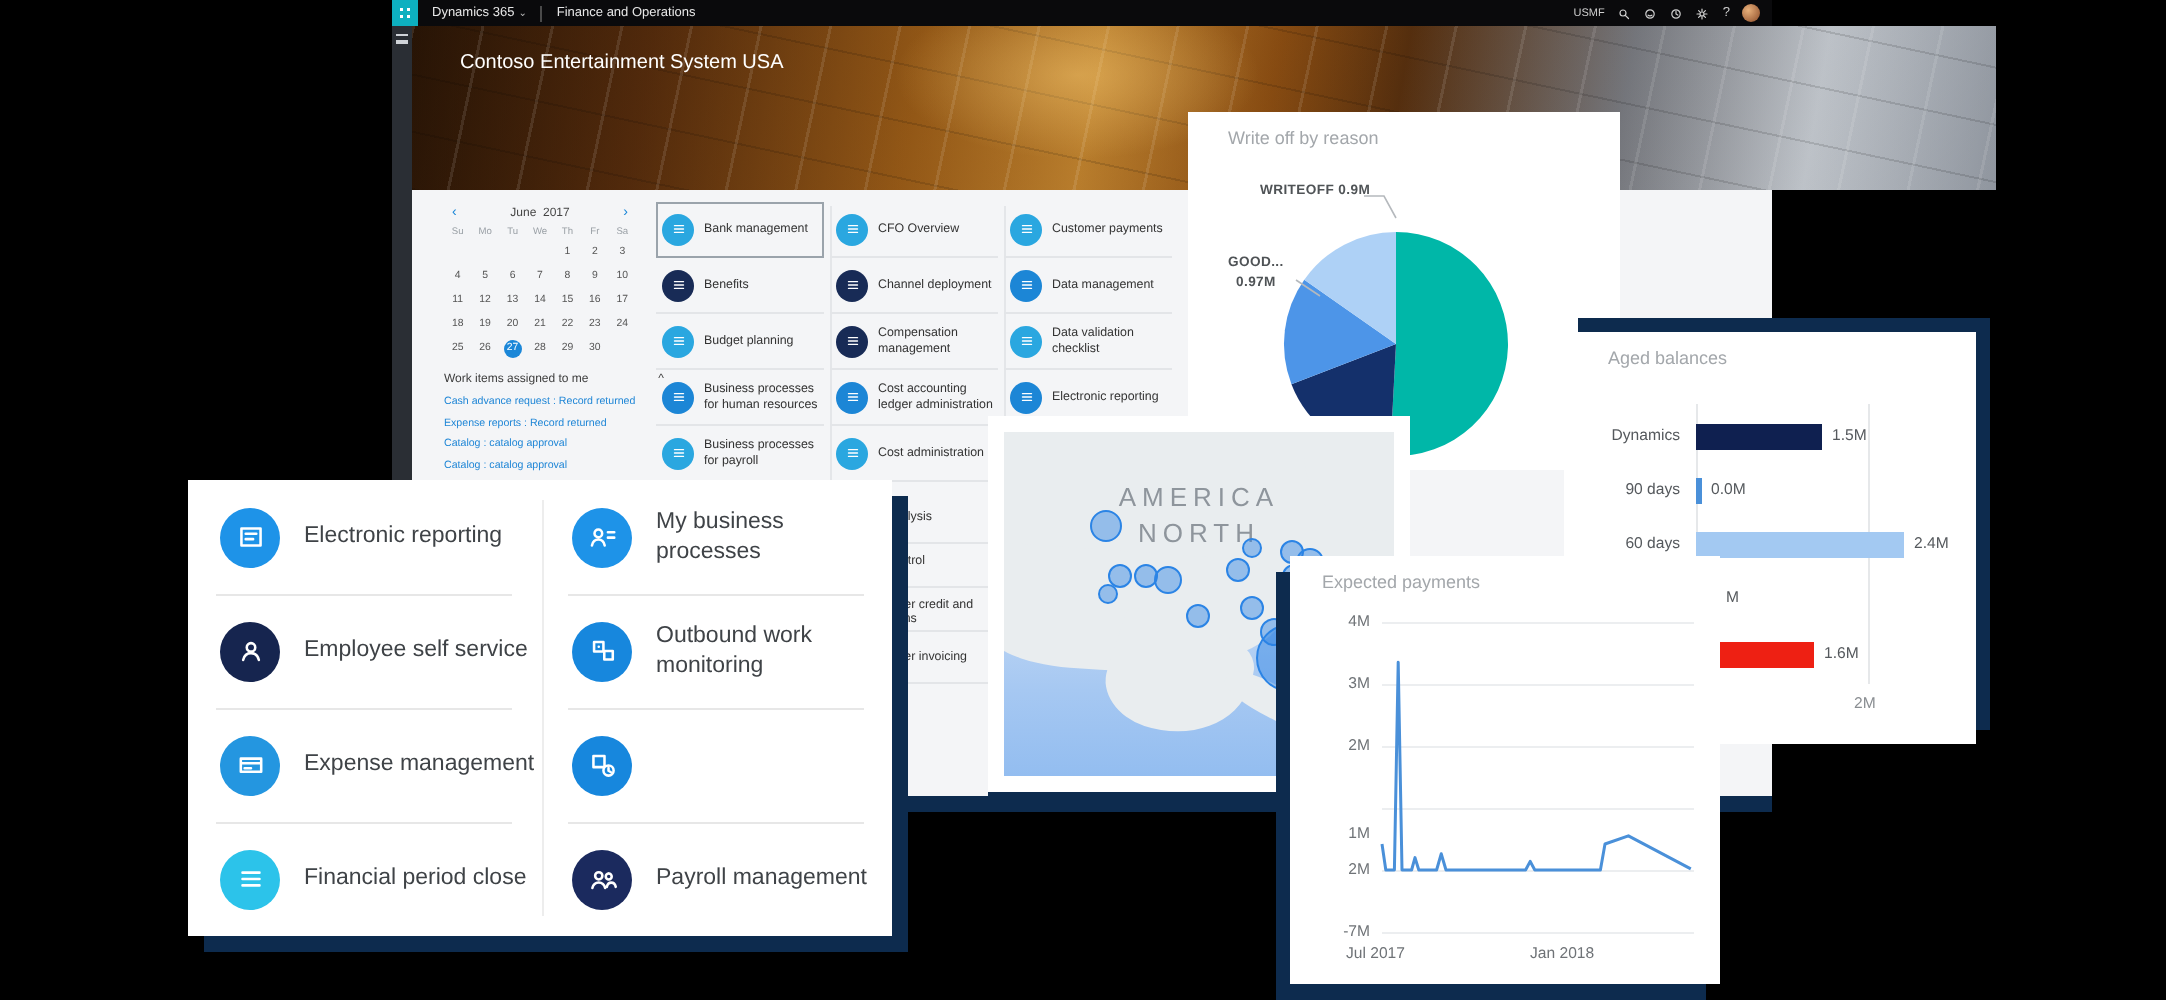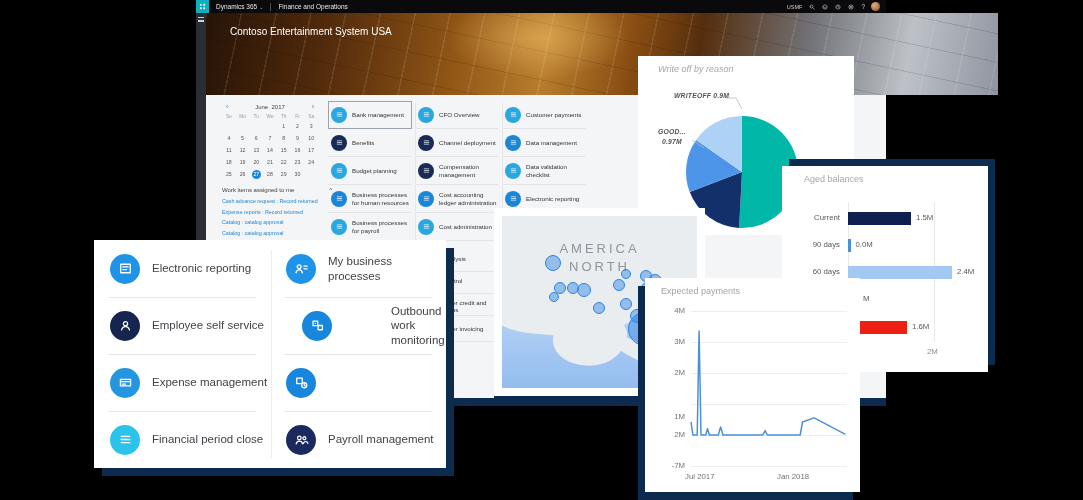--- a/index.html
+++ b/index.html
@@ -60,41 +60,41 @@
   .ws-label{font-size:6.2px;color:#333;margin-left:5px;line-height:1.15;}
   .ws-divider{position:absolute;top:8px;width:1px;height:237px;background:#e4e6e9;}
   .ws-frag{position:absolute;left:241px;width:55px;font-size:6.2px;color:#333;line-height:1.15;}
   .ws-fragsep{position:absolute;left:238px;width:54px;height:1px;background:#e3e5e8;}
 
   
   .card{position:absolute;background:#fff;}
   .card-title{position:absolute;font-size:9px;color:#a3a7ab;}
 
   
-  #card-pie{left:638px;top:56px;width:216px;height:179px;font-style:italic;}
+  #card-pie{left:594px;top:56px;width:216px;height:179px;}
   .pie-label{position:absolute;font-size:6.8px;font-weight:bold;color:#4f5356;letter-spacing:.2px;}
   
   #card-aged{left:782px;top:166px;width:206px;height:206px;box-shadow:7px -7px 0 #0d2b4e;}
   .ag-row-label{position:absolute;font-size:7.8px;color:#55595d;text-align:right;width:46px;}
   .ag-bar{position:absolute;height:13px;}
   .ag-val{position:absolute;font-size:7.8px;color:#55595d;}
   .ag-grid{position:absolute;width:1px;background:#e6e8ea;}
   .ag-tick{position:absolute;font-size:7.8px;color:#8a8e92;}
   
   #card-map{left:494px;top:208px;width:211px;height:188px;box-shadow:0 9px 0 #0d2b4e;}
   #map-area{position:absolute;left:8px;top:8px;width:195px;height:172px;overflow:hidden;
      background:linear-gradient(180deg,#dde8f7 0%,#cfe0f5 35%,#a6c8f2 75%,#93bdf0 100%);}
   #map-label{position:absolute;left:0;right:0;top:24px;text-align:center;color:#8e959c;font-size:13px;letter-spacing:3px;line-height:1.35;}
   .bubble{position:absolute;border-radius:50%;background:rgba(45,130,228,.45);border:1px solid #2b84e5;}
   .land{position:absolute;background:#e9edef;}
   
   #card-exp{left:645px;top:278px;width:215px;height:214px;box-shadow:-7px 8px 0 #0d2b4e;}
   .ex-ytick{position:absolute;font-size:7.8px;color:#6f7377;text-align:right;width:26px;}
   .ex-grid{position:absolute;height:1px;background:#eceef0;left:46px;width:156px;}
-  .ex-xtick{position:absolute;font-size:7.8px;color:#6f7377;margin-left:12px;}
+  .ex-xtick{position:absolute;font-size:7.8px;color:#6f7377;}
 
   
   #card-quick{left:94px;top:240px;width:352px;height:228px;box-shadow:8px 8px 0 #0d2b4e;}
   .qt-item{position:absolute;display:flex;align-items:center;height:57px;}
   .qt-ico{width:30px;height:30px;border-radius:50%;flex:none;display:flex;align-items:center;justify-content:center;}
   .qt-label{font-size:11.5px;color:#3f4347;margin-left:12px;line-height:1.25;width:118px;}
   .qt-sep{position:absolute;height:1px;background:#e7e7e7;}
   #qt-vdiv{position:absolute;left:177px;top:10px;width:1px;height:208px;background:#ededed;}
 </style>
 </head>
@@ -374,21 +374,21 @@
     <div class="pie-label" style="left:36px;top:36px;">WRITEOFF 0.9M</div>
     <div class="pie-label" style="left:20px;top:72px;">GOOD...</div>
     <div class="pie-label" style="left:24px;top:82px;">0.97M</div>
   </div>
 
   <div class="card" id="card-aged">
     <div class="card-title" style="left:22px;top:8px;">Aged balances</div>
     <div id="aged-plot">
         <div class="ag-grid" style="left: 66px; top: 36px; height: 140px;"></div>
         <div class="ag-grid" style="left: 152px; top: 36px; height: 140px;"></div>
-        <div class="ag-row-label" style="left: 12px; top: 47px;">Current</div>
+        <div class="ag-row-label" style="left: 12px; top: 47px;">Dynamics</div>
         <div class="ag-bar" style="left: 66px; top: 45.5px; width: 63px; background: rgb(15, 32, 80);"></div>
         <div class="ag-val" style="left: 134px; top: 47px;">1.5M</div>
         <div class="ag-row-label" style="left: 12px; top: 74px;">90 days</div>
         <div class="ag-bar" style="left: 66px; top: 72.5px; width: 2.5px; background: rgb(74, 144, 217);"></div>
         <div class="ag-val" style="left: 73.5px; top: 74px;">0.0M</div>
         <div class="ag-row-label" style="left: 12px; top: 101px;">60 days</div>
         <div class="ag-bar" style="left: 66px; top: 99.5px; width: 104px; background: rgb(163, 201, 242);"></div>
         <div class="ag-val" style="left: 175px; top: 101px;">2.4M</div>
         <div class="ag-row-label" style="left: 12px; top: 128px;"></div>
         <div class="ag-bar" style="left: 66px; top: 126.5px; width: 10px; background: rgb(163, 201, 242);"></div>
@@ -495,21 +495,21 @@
         </div>
         <div class="qt-item" style="left: 192px; top: 0px; width: 160px;">
           <div class="qt-ico" style="background: rgb(30, 147, 232);">
             <svg width="17" height="17" viewBox="0 0 16 16">
               <path d="M5.8 4.5a1.8 1.8 0 1 0 .001 3.6a1.8 1.8 0 0 0 0-3.6 M2.8 12c.4-1.9 1.7-2.8 3-2.8s2.6.9 3 2.8 M10.3 5.8h3 M10.3 8.3h3" fill="none" stroke="#fff" stroke-width="1.2" stroke-linecap="round" stroke-linejoin="round"></path>
             </svg>
           </div>
           <div class="qt-label">My business processes</div>
         </div>
         <div class="qt-sep" style="left: 190px; width: 148px; top: 57px;"></div>
-        <div class="qt-item" style="left: 208px; top: 57px; width: 160px; gap: 47px;">
+        <div class="qt-item" style="left: 192px; top: 57px; width: 160px;">
           <div class="qt-ico" style="background: rgb(23, 135, 221);">
             <svg width="17" height="17" viewBox="0 0 16 16">
               <path d="M3.8 3.8h4.4v4.4H3.8z M8.6 8h4v4h-4z M6 6h0.01" fill="none" stroke="#fff" stroke-width="1.2" stroke-linecap="round" stroke-linejoin="round"></path>
             </svg>
           </div>
           <div class="qt-label">Outbound work monitoring</div>
         </div>
         <div class="qt-sep" style="left: 190px; width: 148px; top: 114px;"></div>
         <div class="qt-item" style="left: 192px; top: 114px; width: 160px;">
           <div class="qt-ico" style="background: rgb(23, 135, 221);">

